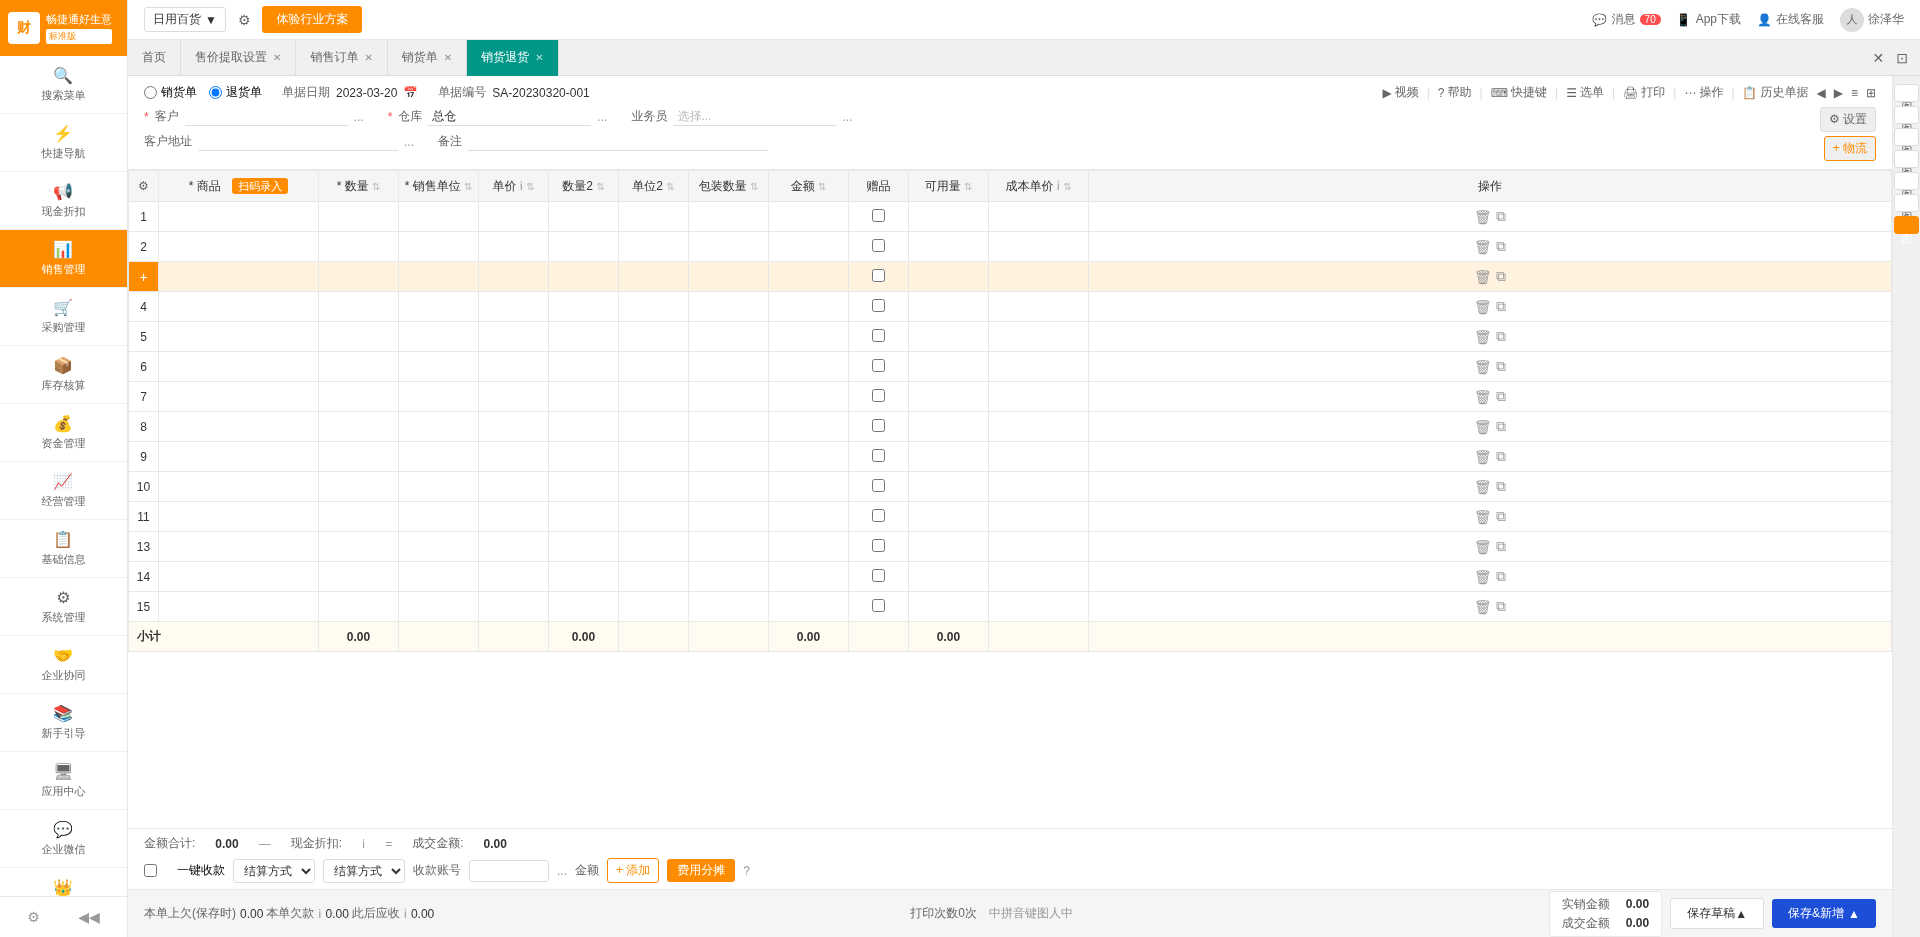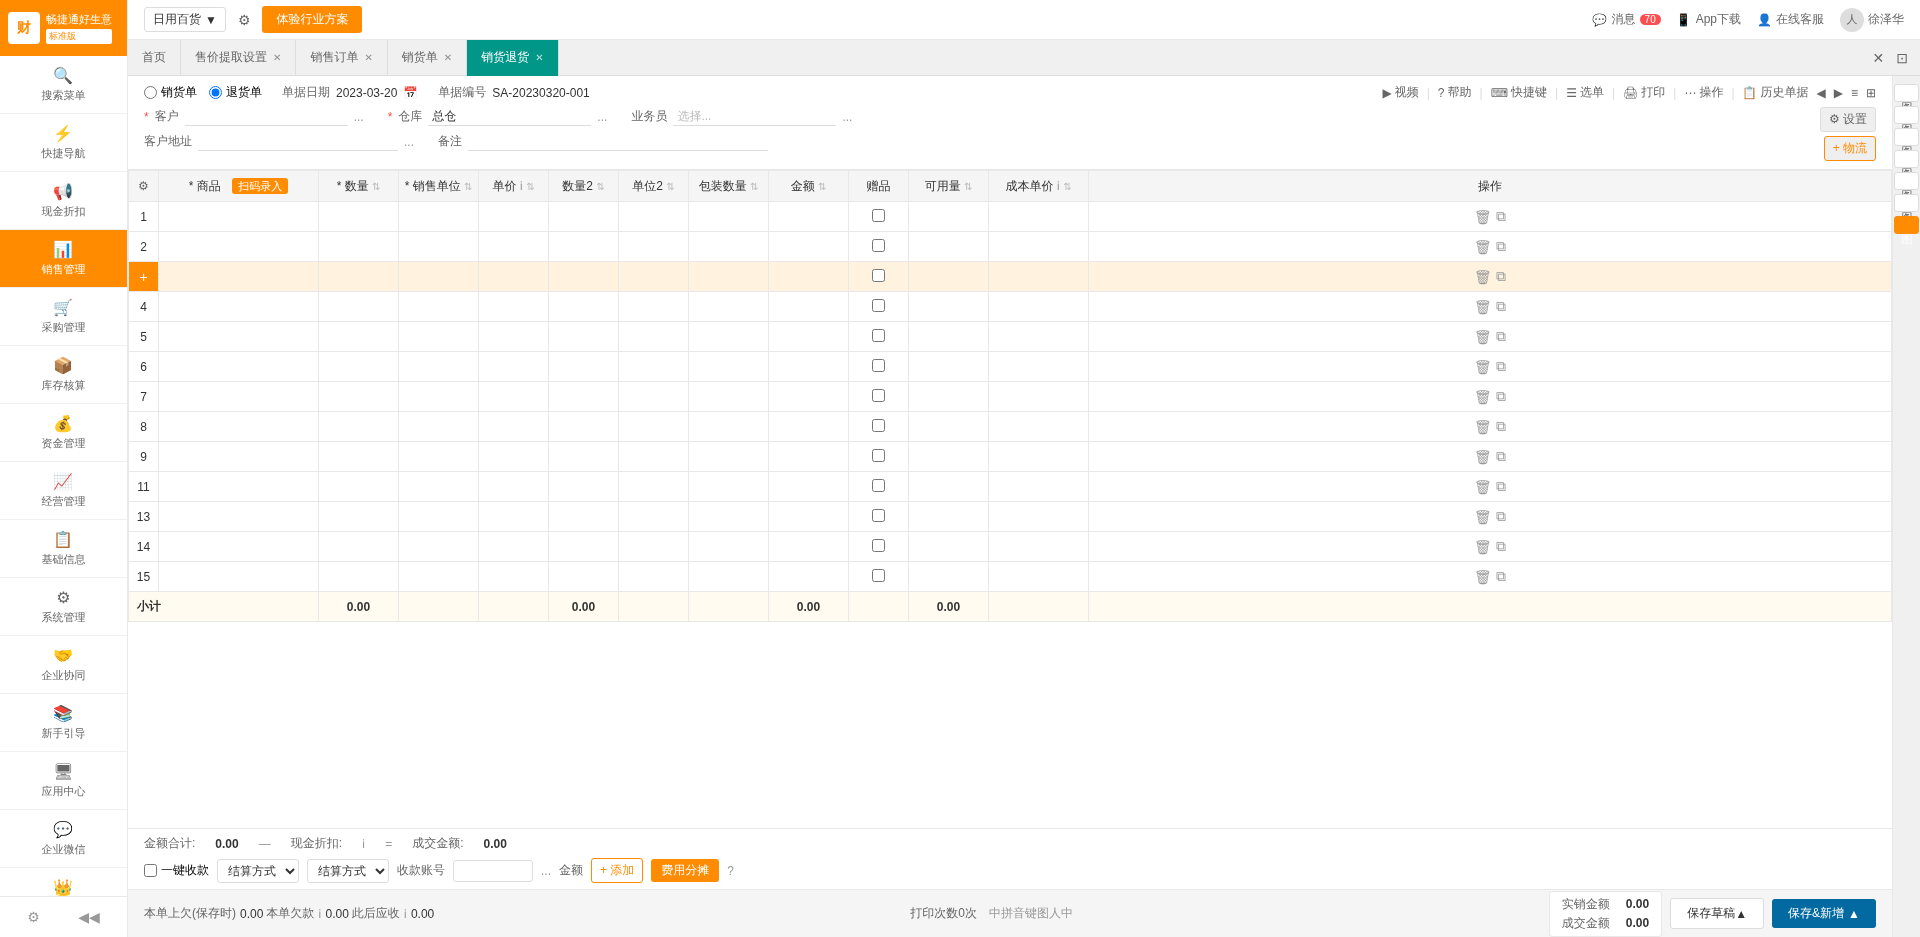--- a/index.html
+++ b/index.html
@@ -88,37 +88,37 @@
     
     
     .form-footer { border-top: 1px solid #e8e8e8; padding: 6px 16px; flex-shrink: 0; background: #fff; }
     .footer-row1 { display: flex; align-items: center; gap: 20px; margin-bottom: 6px; }
     .footer-label { color: #666; }
     .footer-value { color: #333; font-weight: bold; }
     .footer-divider { color: #999; }
     .footer-equal { color: #999; }
     
     .footer-row2 { display: flex; align-items: center; gap: 8px; }
-    .checkbox-label { display: flex; align-items: center; gap: 4px; cursor: pointer; }
+    .checkbox-label { display: flex; align-items: center; gap: 20px; cursor: pointer; }
     .footer-select { border: 1px solid #ddd; border-radius: 3px; padding: 3px 6px; font-size: 12px; color: #333; background: #fff; cursor: pointer; }
     .footer-input { border: 1px solid #ddd; border-radius: 3px; padding: 3px 6px; font-size: 12px; width: 80px; }
     .footer-dots { color: #999; cursor: pointer; }
     .footer-add-btn { border: 1px solid #ff8c00; color: #ff8c00; background: #fff; border-radius: 3px; padding: 3px 8px; cursor: pointer; font-size: 12px; display: flex; align-items: center; gap: 2px; }
     .footer-tab-btn { background: #ff8c00; color: #fff; border: none; border-radius: 3px; padding: 3px 10px; cursor: pointer; font-size: 12px; }
     .footer-help { color: #999; cursor: pointer; }
     .footer-stat { display: flex; align-items: center; gap: 4px; }
     .footer-stat-value { color: #333; }
     
     
     .bottom-bar { height: 48px; background: #f5f5f5; border-top: 1px solid #e8e8e8; display: flex; align-items: center; justify-content: space-between; padding: 0 16px; flex-shrink: 0; }
     .bottom-left { display: flex; align-items: center; gap: 3px; font-size: 12px; color: #666; }
     .bottom-center { display: flex; align-items: center; gap: 4px; }
     .bottom-icon { font-size: 16px; cursor: pointer; color: #666; }
     .btn-save-draft { background: #fff; border: 1px solid #ddd; border-radius: 3px; padding: 6px 16px; cursor: pointer; font-size: 12px; color: #333; display: flex; align-items: center; }
-    .btn-save-new { background: #0369a1; color: #fff; border: none; border-radius: 3px; padding: 6px 16px; cursor: pointer; font-size: 12px; display: flex; align-items: center; gap: 4px; }
+    .btn-save-new { background: #1d4ed8; color: #fff; border: none; border-radius: 3px; padding: 6px 16px; cursor: pointer; font-size: 12px; display: flex; align-items: center; gap: 4px; }
     
     
     .right-panel { width: 28px; background: #f0f0f0; border-left: 1px solid #e8e8e8; display: flex; flex-direction: column; align-items: center; padding-top: 8px; gap: 2px; flex-shrink: 0; }
     .right-panel-btn { writing-mode: vertical-lr; cursor: pointer; color: #666; font-size: 11px; padding: 8px 4px; border-radius: 3px; background: #fff; border: 1px solid #ddd; margin-bottom: 2px; text-align: center; }
     .right-panel-btn.active { background: #009688; color: #fff; border-color: #009688; }
     
     
     .amount-display { display: flex; flex-direction: column; gap: 2px; background: #fff; border: 1px solid #e8e8e8; border-radius: 3px; padding: 4px 12px; font-size: 12px; }
     .amount-row { display: flex; align-items: center; justify-content: space-between; gap: 16px; }
     .amount-label { color: #666; }
@@ -605,20 +605,40 @@
                   <td></td>
                     <td></td>
                   <td>
                       <div class="action-cell">
                         <span class="action-btn">🗑</span>
                         <span class="action-btn">⧉</span>
                       </div>
                     </td>
                 </tr>
                 <tr>
+                  <td class="row-num">10</td>
+                  <td></td>
+                    <td></td>
+                    <td></td>
+                    <td></td>
+                  <td></td>
+                    <td></td>
+                    <td></td>
+                    <td></td>
+                  <td class="checkbox-cell"><input type="checkbox" style=""></td>
+                  <td></td>
+                    <td></td>
+                  <td>
+                      <div class="action-cell">
+                        <span class="action-btn">🗑</span>
+                        <span class="action-btn">⧉</span>
+                      </div>
+                    </td>
+                </tr>
+                <tr>
                   <td class="row-num">11</td>
                   <td></td>
                     <td></td>
                     <td></td>
                     <td></td>
                   <td></td>
                     <td></td>
                     <td></td>
                     <td></td>
                   <td class="checkbox-cell"><input type="checkbox" style=""></td>

